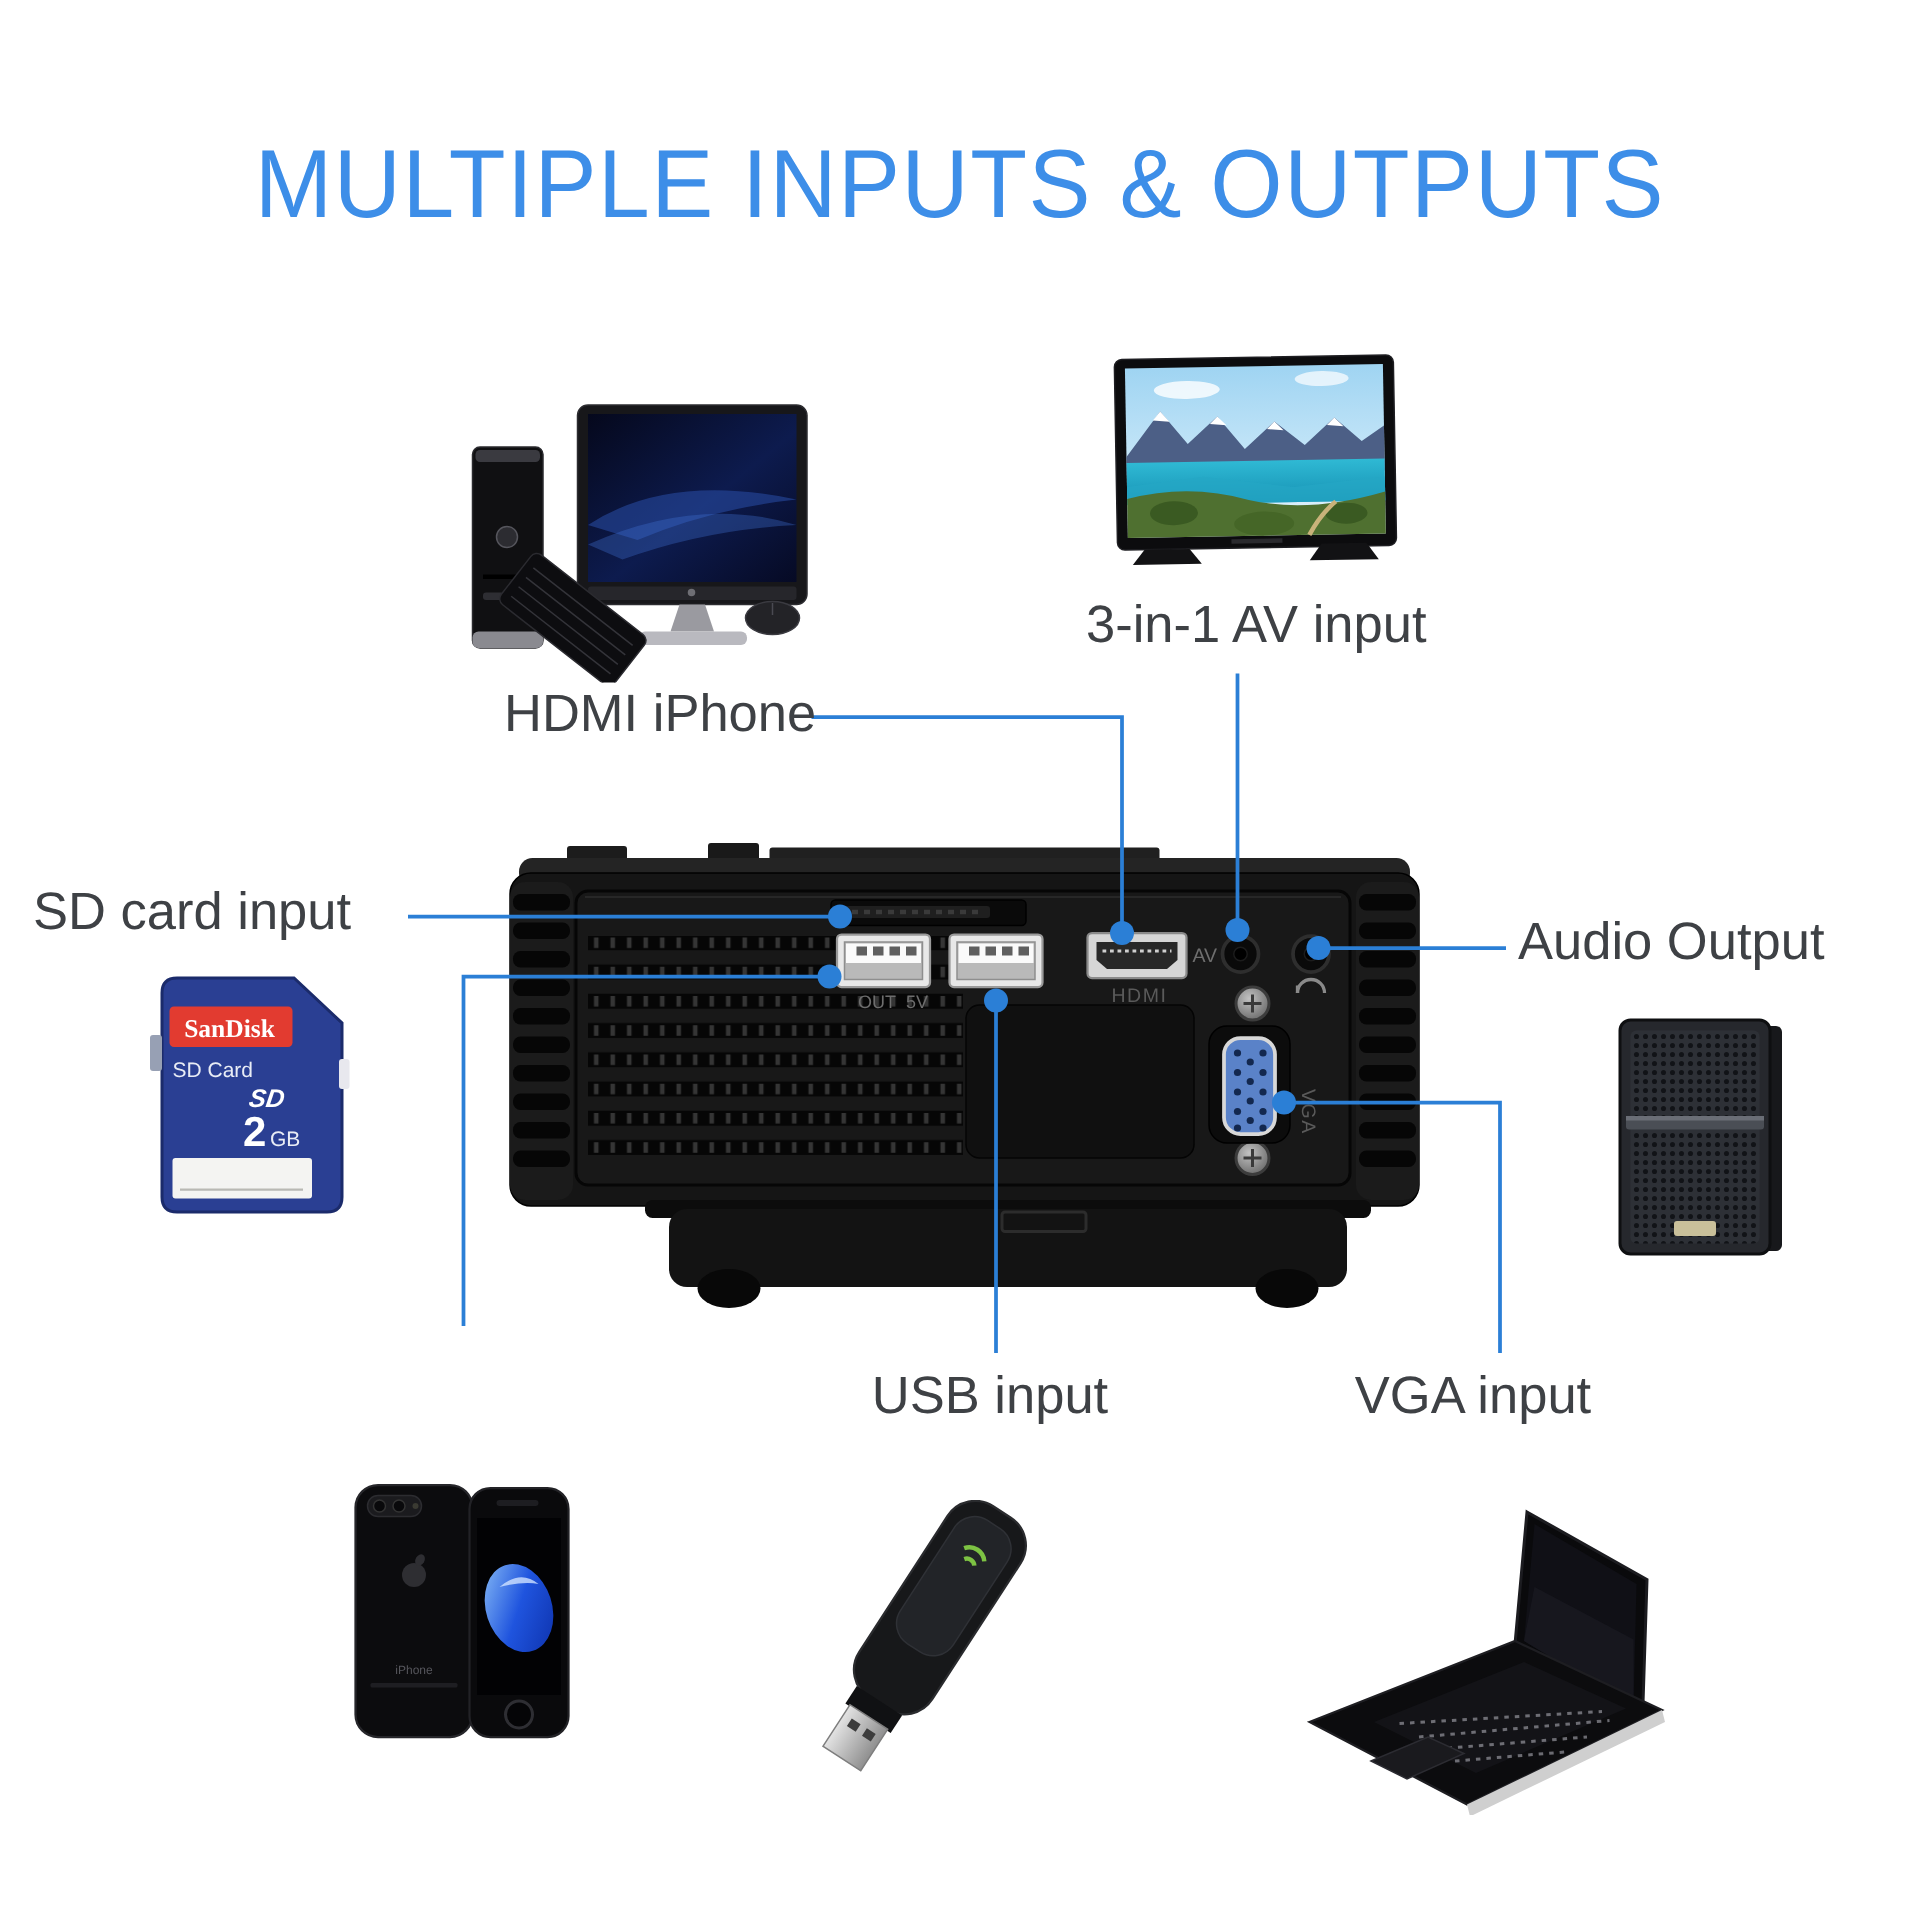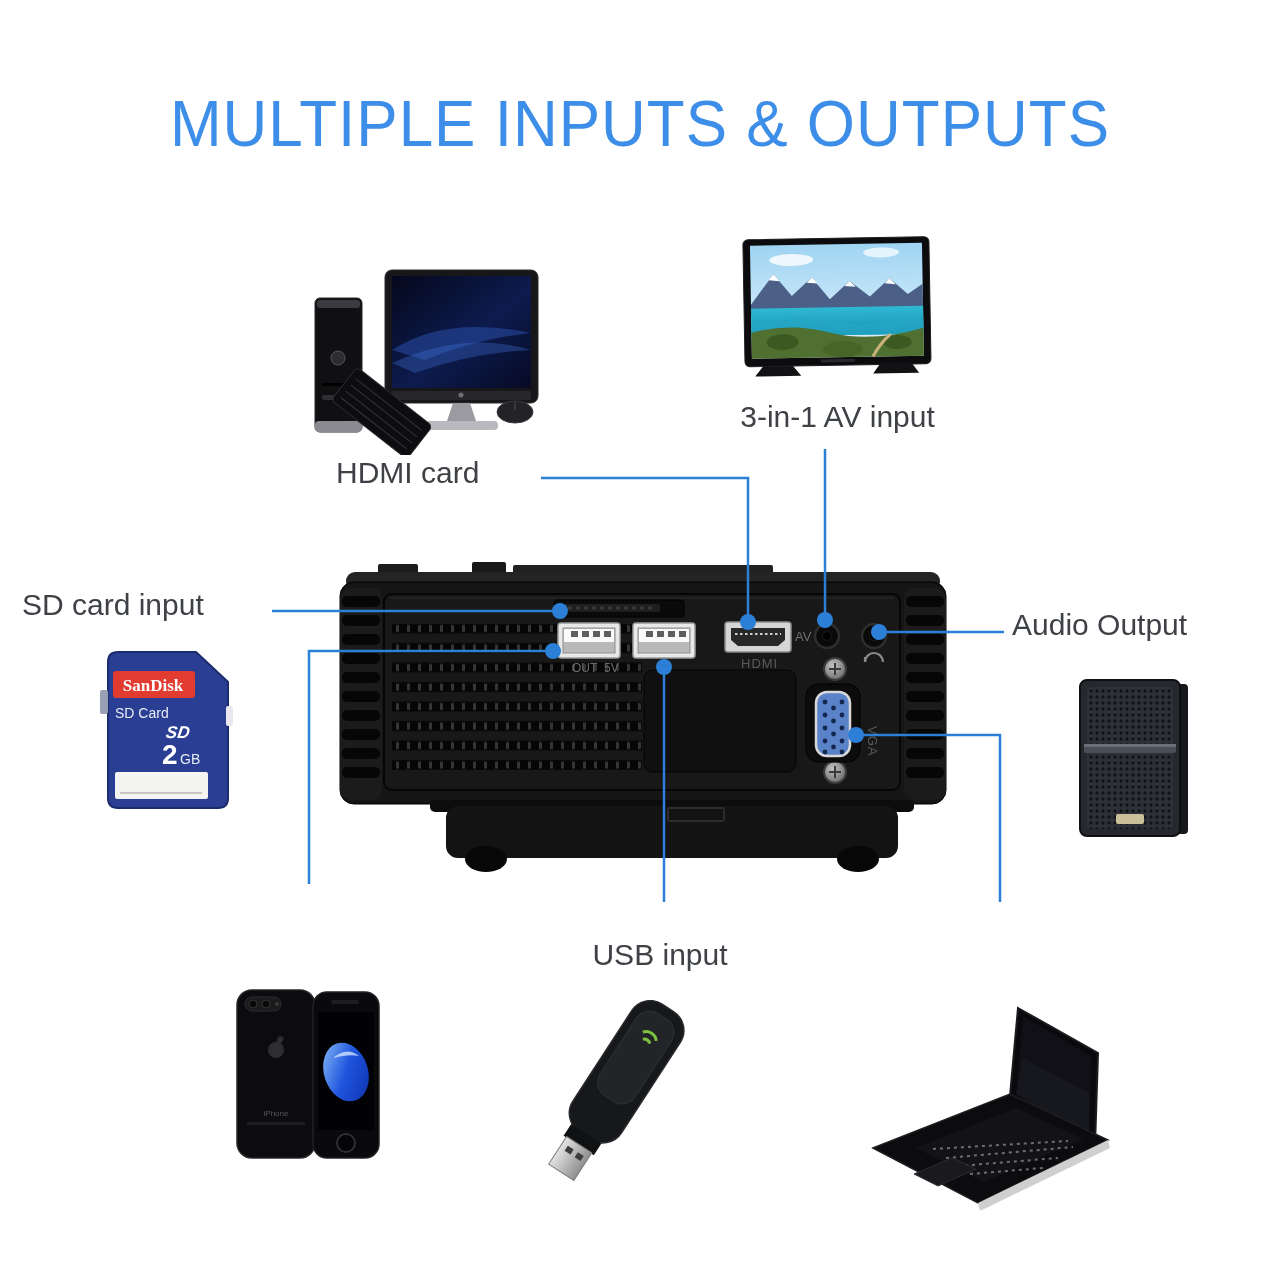--- a/index.html
+++ b/index.html
@@ -1,21 +1,21 @@
 <!DOCTYPE html>
 <html><head>
 <meta charset="utf-8">
 <style>
   html,body{margin:0;padding:0;background:#fff;}
   .canvas{position:relative;width:1272px;height:1280px;background:#ffffff;overflow:hidden;
           font-family:"Liberation Sans",sans-serif;}
   .title{position:absolute;left:0;top:88px;width:1280px;text-align:center;
          font-size:62px;font-weight:400;letter-spacing:1px;color:#3D8EE8;
          transform:scaleY(1.04);}
-  .callout-label{position:absolute;font-size:30px;color:#3E4145;white-space:nowrap;}
+  .callout-label{position:absolute;font-size:35px;color:#3E4145;white-space:nowrap;}
   .callout-label.center{text-align:center;white-space:normal;line-height:37px;}
   .abs{position:absolute;}
   svg{display:block;}
 </style>
 </head>
 <body>
 
 <div class="canvas">
 
   <div class="title">MULTIPLE INPUTS &amp; OUTPUTS</div>
@@ -383,23 +383,24 @@
       <circle cx="825" cy="620" r="8"></circle>
       <circle cx="879" cy="632" r="8"></circle>
       <circle cx="553" cy="651" r="8"></circle>
       <circle cx="664" cy="667" r="8"></circle>
       <circle cx="856" cy="735" r="8"></circle>
     </g>
   </svg>
 
   <div class="callout-label" style="left:22px;top:588px;">SD card input</div>
 
-  <div class="callout-label" style="left:336px;top:456px;">HDMI card</div>
+  <div class="callout-label" style="left:336px;top:456px;">HDMI iPhone</div>
 
   <div class="callout-label center" style="left:700px;top:398px;width:275px;">3-in-1 AV input</div>
 
   <div class="callout-label" style="left:1012px;top:608px;">Audio Output</div>
 
 
-  <div class="callout-label center" style="left:560px;top:912px;width:200px;margin-top:24px;">USB input</div>
-
+  <div class="callout-label center" style="left:560px;top:912px;width:200px;">USB input</div>
+
+  <div class="callout-label center" style="left:872px;top:912px;width:220px;">VGA input</div>
 
 </div>
 
 </body></html>

